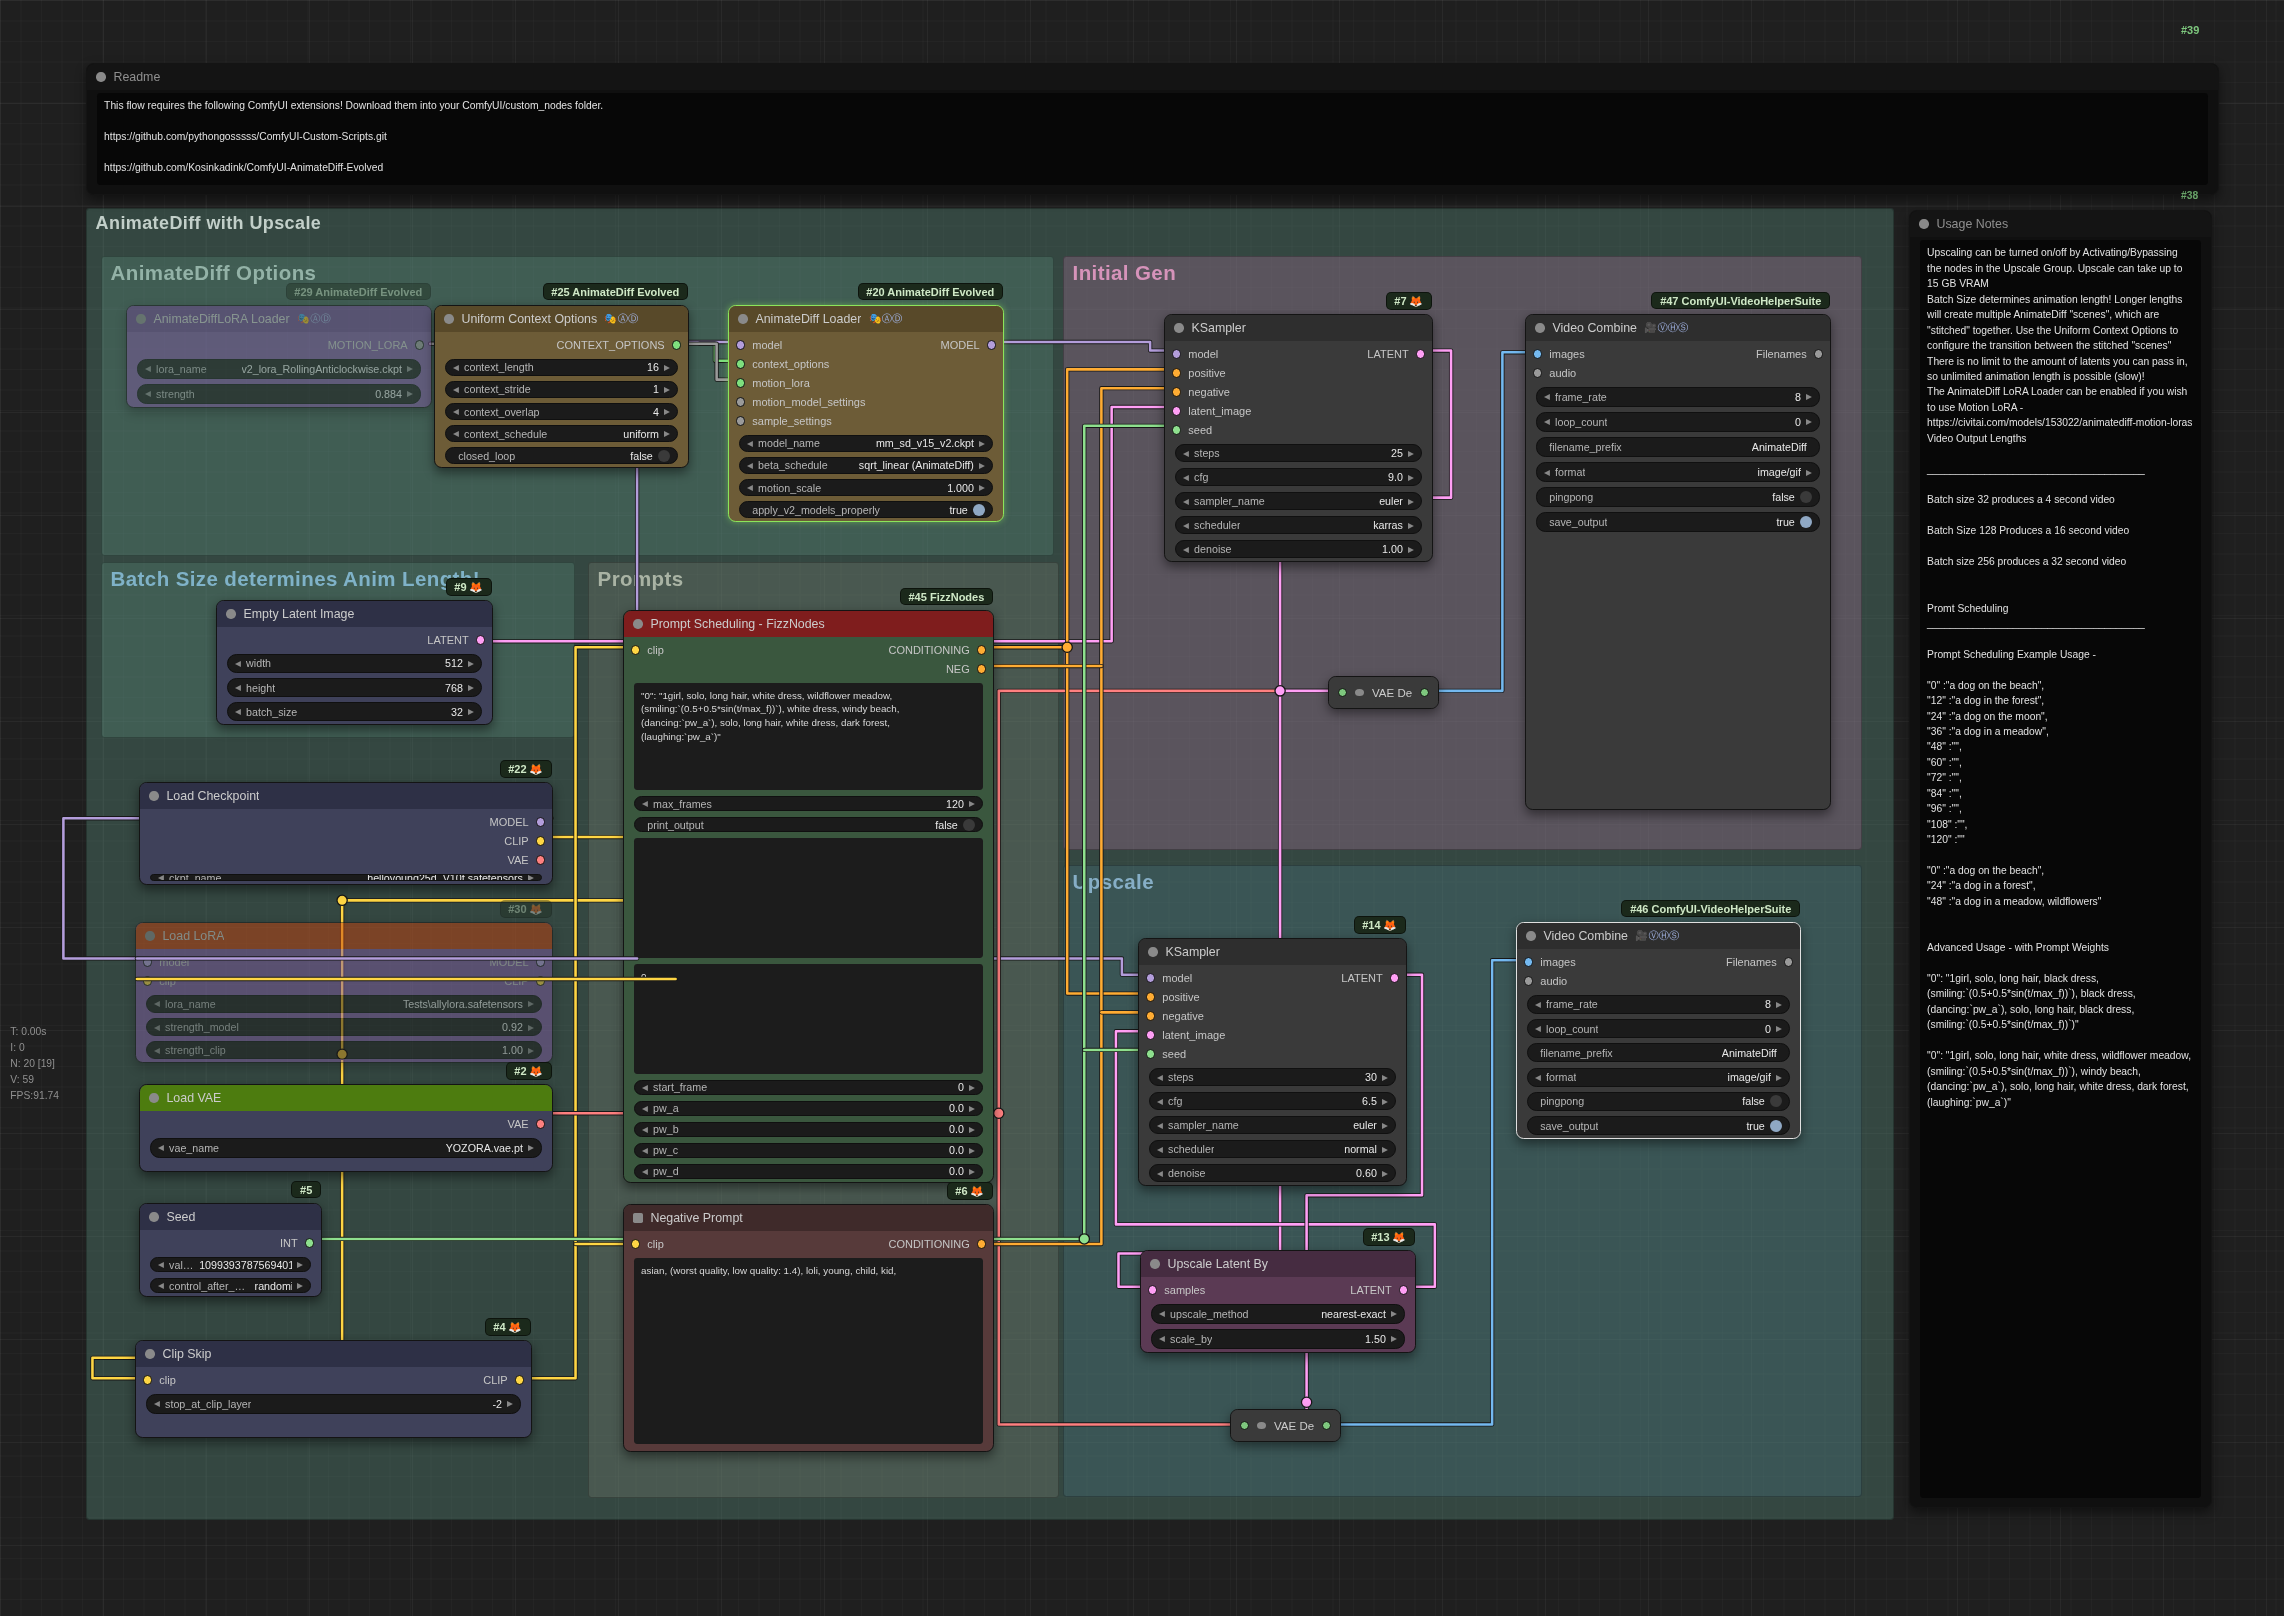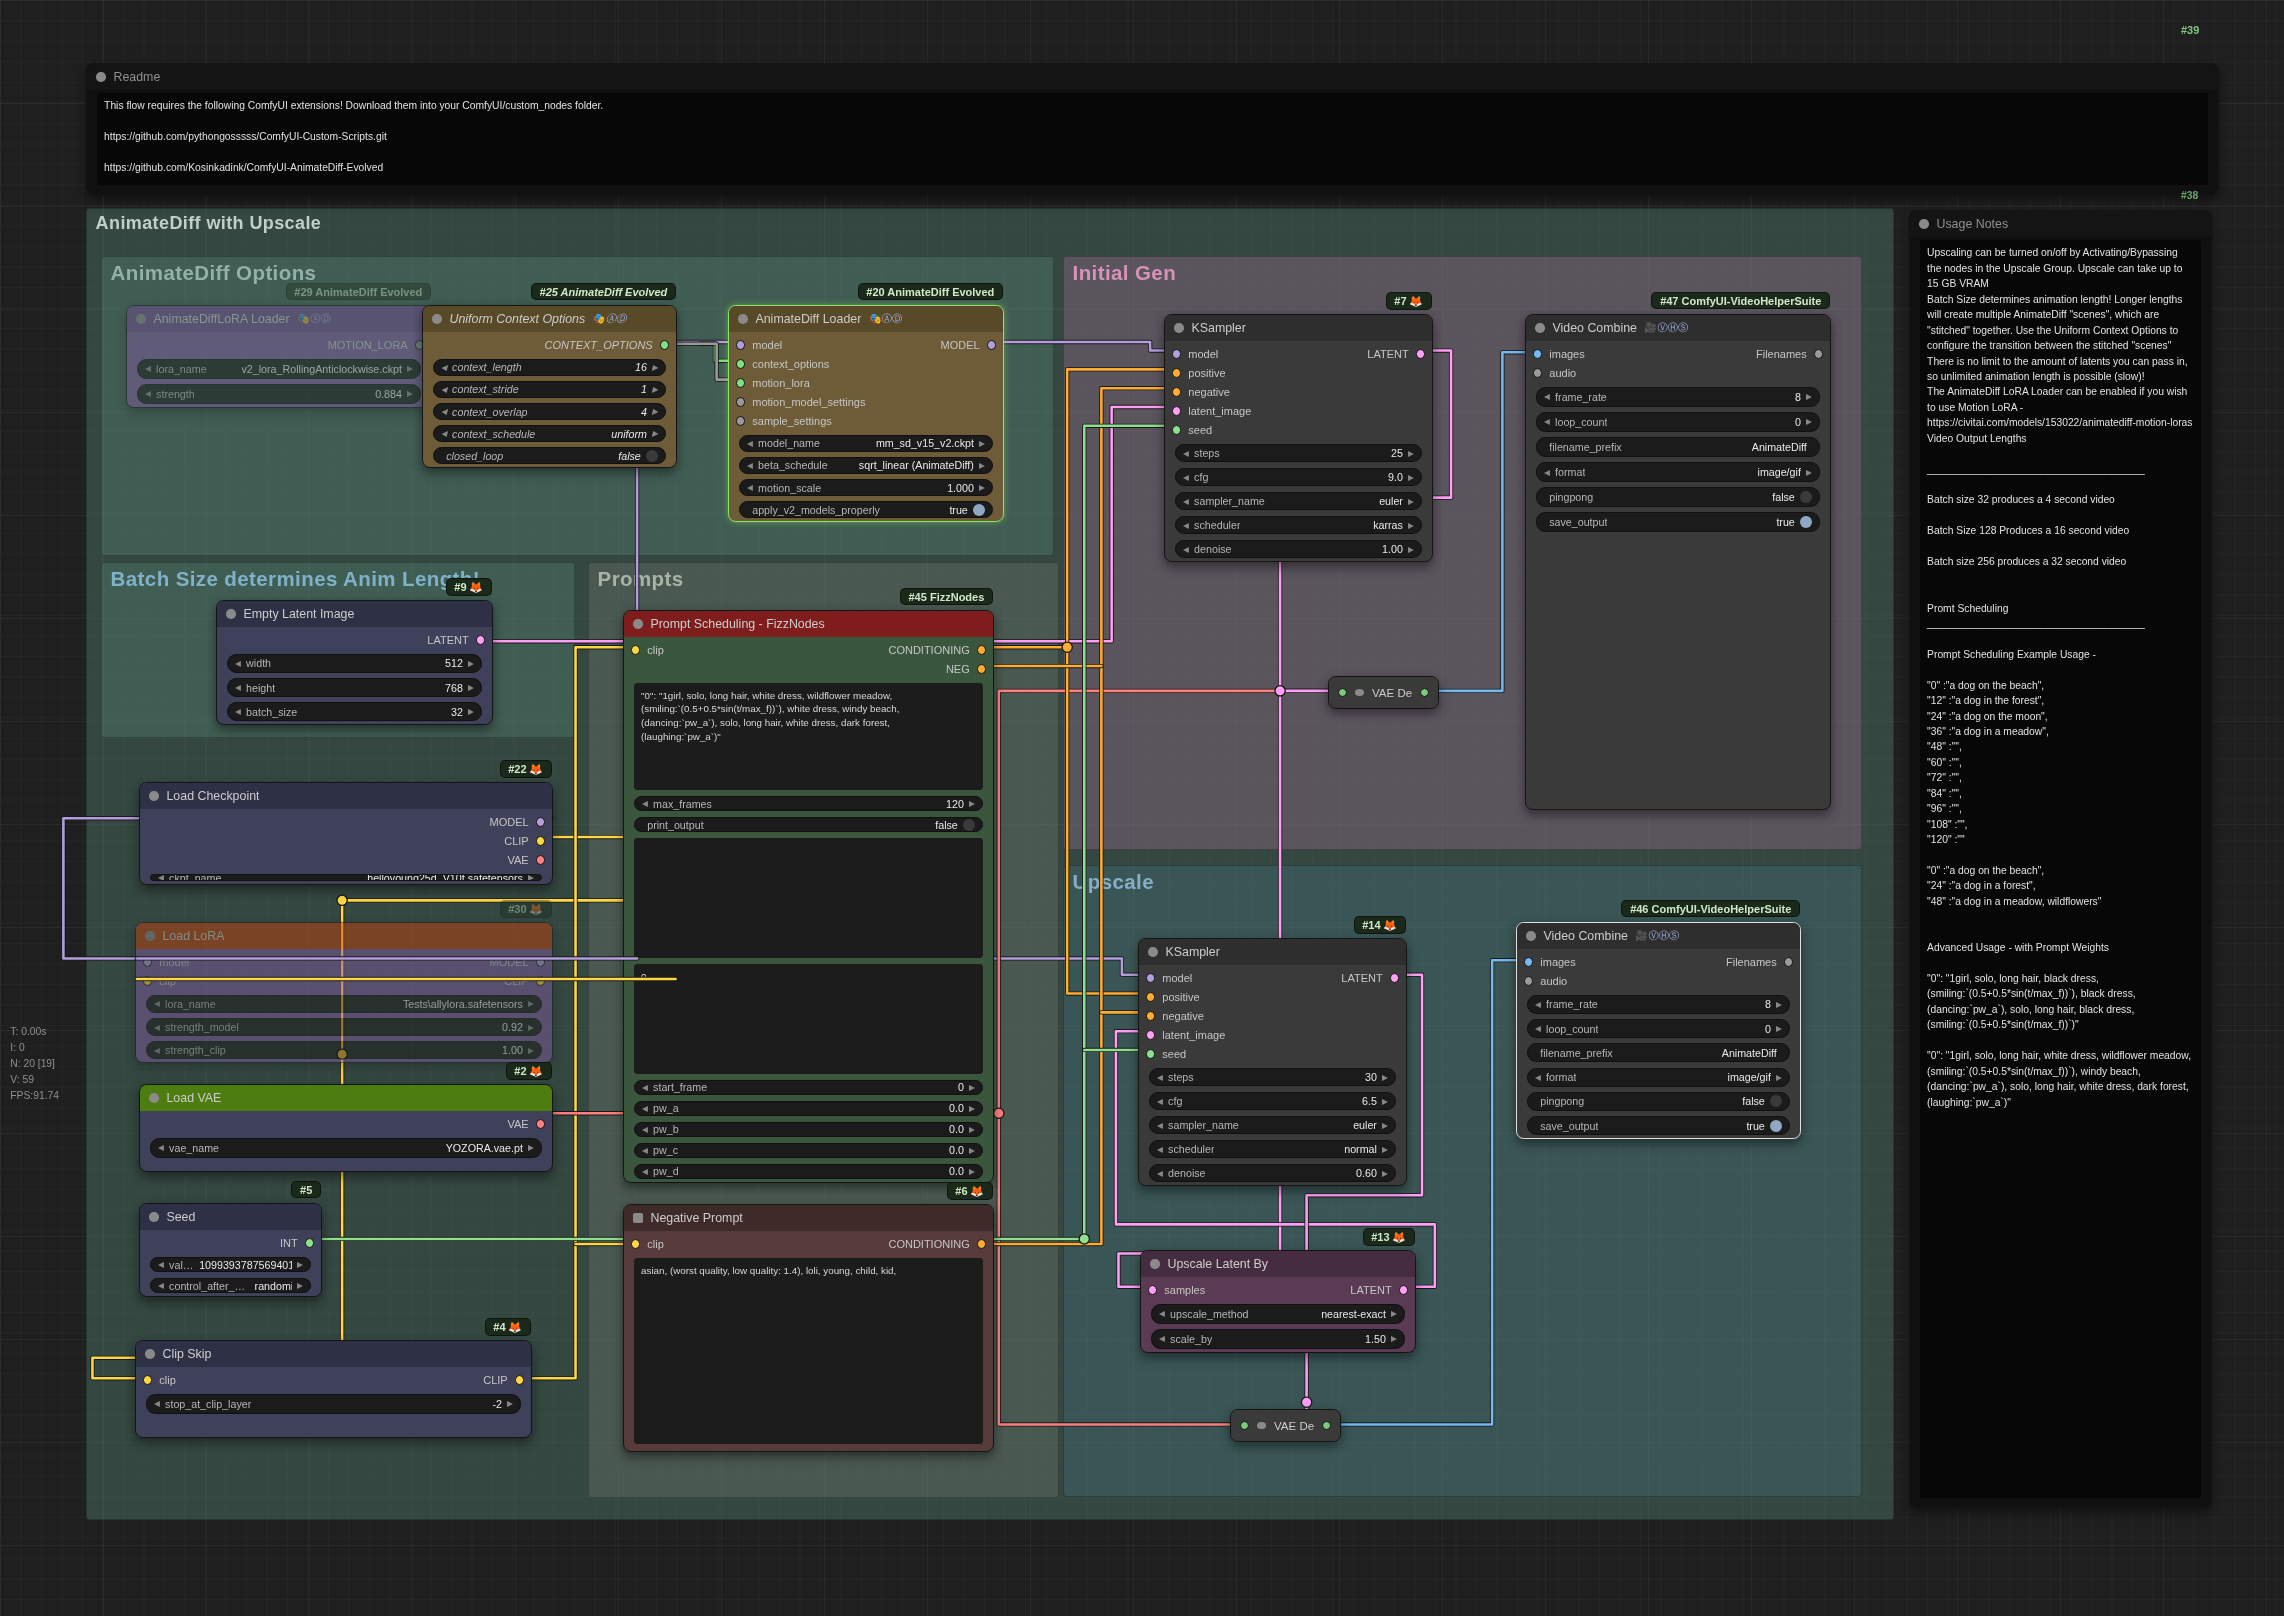--- a/index.html
+++ b/index.html
@@ -244,21 +244,21 @@
           <span class="arr">▶</span>
         </div>
         <div class="widget">
           <span class="arr">◀</span>
           <span class="wl">strength</span>
           <span class="wv">0.884</span>
           <span class="arr">▶</span>
         </div>
       </div>
     </div>
-    <div class="node " style="left: 422px; top: 305px; width: 253px; height: 161px; background: rgb(109, 92, 55); font-style: italic;">
+    <div class="node " style="left: 434px; top: 305px; width: 253px; height: 161px; background: rgb(109, 92, 55);">
       <div class="badge">#25 AnimateDiff Evolved</div>
       <div class="inner">
         <div class="nheader" style="background: rgb(88, 73, 41);">
           <span class="hdot"></span>
           <span class="ntitle">Uniform Context Options</span>
           <span class="nsuffix">🎭ⒶⒹ</span>
         </div>
         <div class="rows">
           <div class="row">
             <span class="pin-out">

